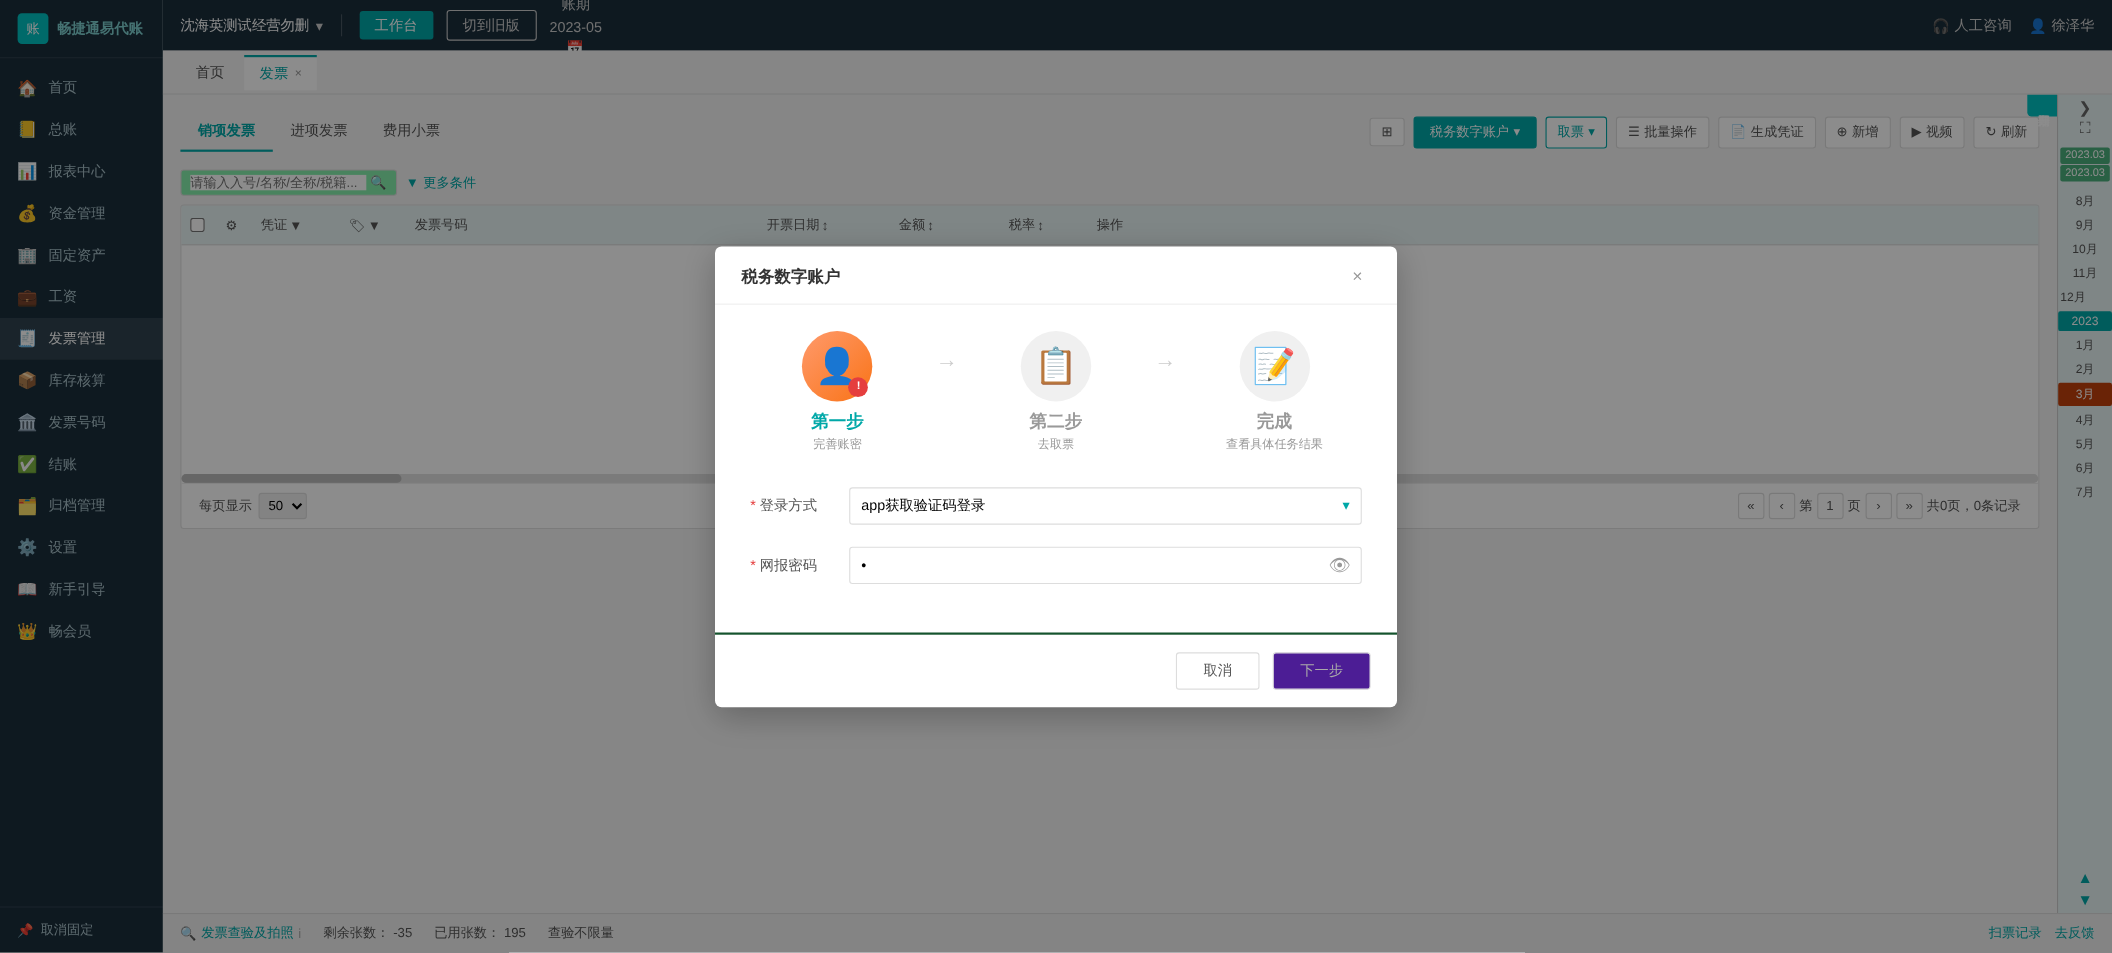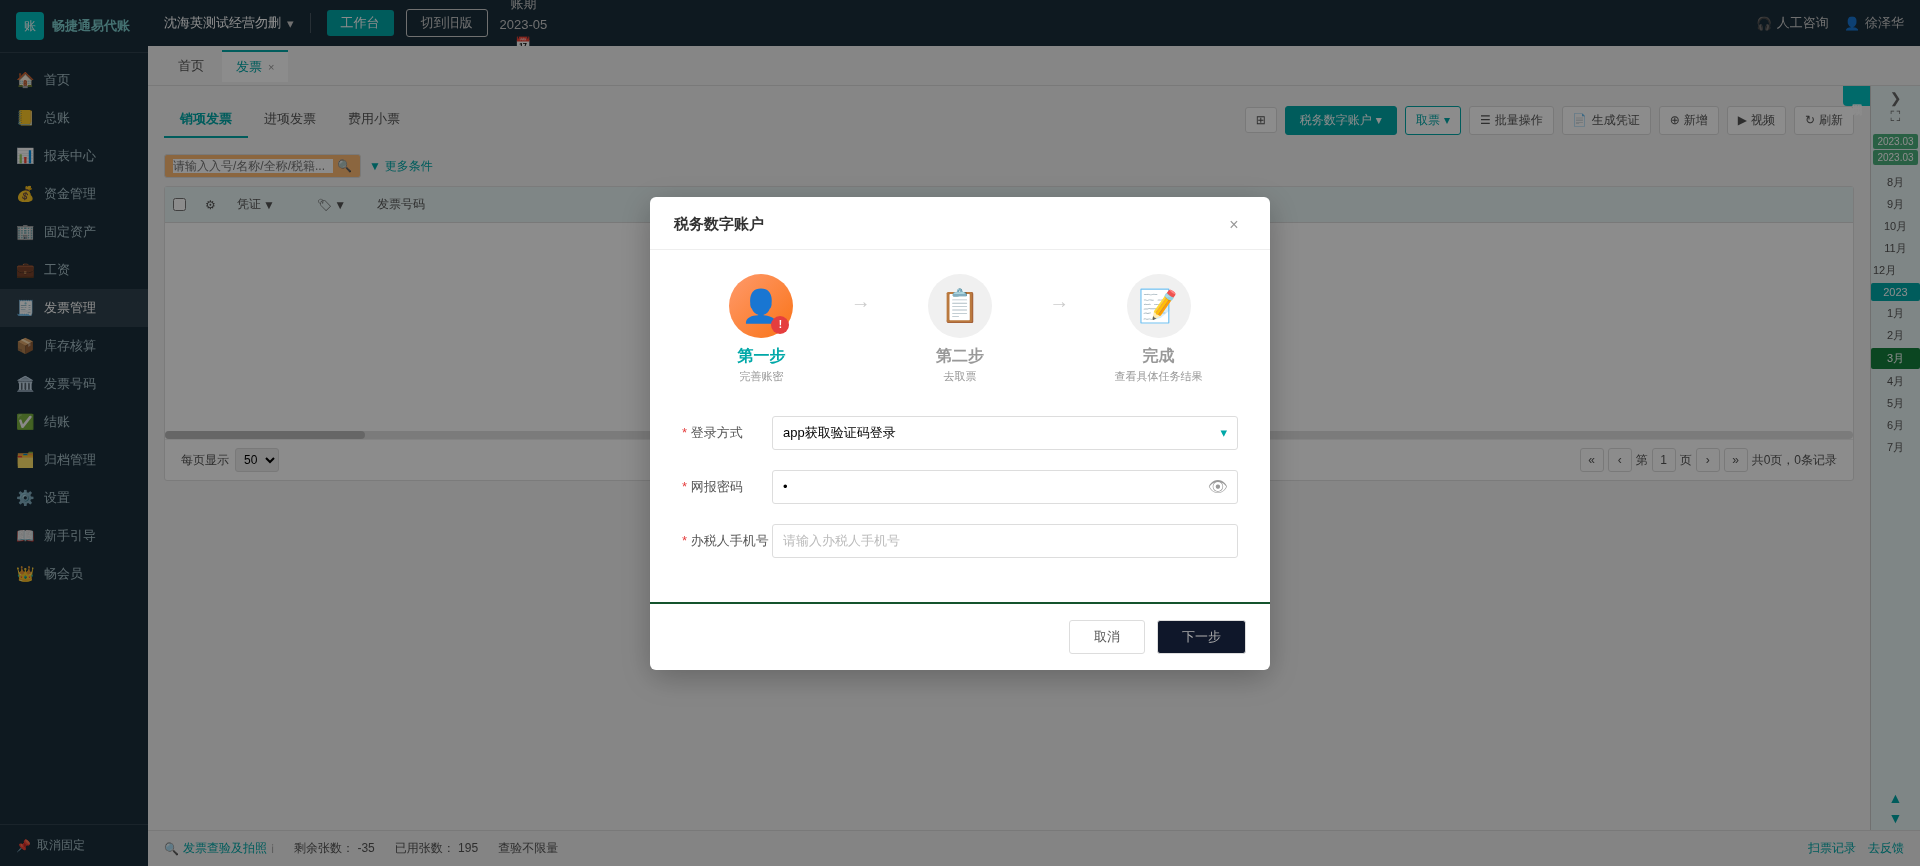--- a/index.html
+++ b/index.html
@@ -41,21 +41,21 @@
     .page-tab.active { background: white; border-top: 2px solid #00a8a8; color: #00a8a8; }
     .page-tab-close { font-size: 11px; color: #999; }
 
     
     .content { flex: 1; background: #f5f5f5; padding: 16px; overflow: auto; position: relative; }
 
     
     .invoice-tabs { display: flex; gap: 0; margin-bottom: 16px; }
     .invoice-tab { padding: 8px 16px; font-size: 13px; color: #555; cursor: pointer; border-bottom: 2px solid transparent; }
     .invoice-tab.active { color: #00a8a8; border-bottom: 2px solid #00a8a8; font-weight: bold; }
-    .toolbar-search { display: flex; align-items: center; border: 1px solid #ddd; border-radius: 3px; background: #fdba74; padding: 4px 8px; gap: 4px; }
+    .toolbar-search { display: flex; align-items: center; border: 1px solid #ddd; border-radius: 3px; background: #86efac; padding: 4px 8px; gap: 4px; }
     .toolbar-search input { border: none; outline: none; font-size: 12px; width: 160px; color: #999; }
     .tb-btn { padding: 5px 10px; font-size: 12px; border: 1px solid #ddd; background: white; border-radius: 3px; cursor: pointer; display: flex; align-items: center; gap: 4px; color: #555; }
     .tb-btn.teal { background: #00a8a8; color: white; border-color: #00a8a8; padding: 5px 14px; }
     .tb-btn.teal-outline { background: white; color: #00a8a8; border-color: #00a8a8; }
 
     
     .table-wrapper { background: white; border: 1px solid #e0e0e0; border-radius: 3px; }
     .table-header { display: grid; grid-template-columns: 32px 32px 80px 60px 160px 160px 120px 100px 80px 80px; background: #e8f4f4; height: 36px; align-items: center; border-bottom: 1px solid #ddd; }
     .th { font-size: 12px; color: #555; padding: 0 8px; display: flex; align-items: center; gap: 2px; }
     .table-body { min-height: 200px; }
@@ -99,21 +99,21 @@
     .form-label { width: 90px; font-size: 13px; color: #555; flex-shrink: 0; }
     .form-select { flex: 1; height: 34px; border: 1px solid #ddd; border-radius: 3px; padding: 0 10px; font-size: 13px; outline: none; display: flex; align-items: center; justify-content: space-between; cursor: pointer; }
     .form-input { flex: 1; height: 34px; border: 1px solid #ddd; border-radius: 3px; padding: 0 10px; font-size: 13px; outline: none; width: 100%; }
     .form-input::placeholder { color: #bbb; }
     .password-wrapper { flex: 1; position: relative; display: flex; align-items: center; }
     .password-wrapper input { width: 100%; height: 34px; border: 1px solid #ddd; border-radius: 3px; padding: 0 10px; font-size: 13px; outline: none; }
     .password-eye { position: absolute; right: 10px; cursor: pointer; color: #999; font-size: 16px; }
 
     
     .btn { padding: 7px 24px; border-radius: 3px; font-size: 13px; cursor: pointer; border: 1px solid #ddd; background: white; color: #555; }
-    .btn.disabled { background: #0f172a; color: #aaa; border-color: #ddd; cursor: not-allowed; }
+    .btn.disabled { background: #4c1d95; color: #aaa; border-color: #ddd; cursor: not-allowed; }
 
     
     .filter-bar { display: flex; align-items: center; gap: 8px; margin-bottom: 8px; font-size: 12px; color: #555; }
 
     
     .more-filter { display: flex; align-items: center; gap: 4px; color: #00a8a8; cursor: pointer; font-size: 12px; }
 
     
     .scroll-area { width: 100%; height: 8px; background: #e0e0e0; border-radius: 4px; margin-top: 8px; }
     .scroll-thumb { width: 200px; height: 8px; background: #bbb; border-radius: 4px; }
@@ -365,21 +365,21 @@
         </div>
         <div style="display:flex;flex-direction:column;gap:1px;width:100%;align-items:center;margin-top:2px;">
           <div style="font-size:11px;color:#555;text-align:center;padding:3px 2px;cursor:pointer;width:100%;">8月</div>
           <div style="font-size:11px;color:#555;text-align:center;padding:3px 2px;cursor:pointer;width:100%;">9月</div>
           <div style="font-size:11px;color:#555;text-align:center;padding:3px 2px;cursor:pointer;width:100%;">10月</div>
           <div style="font-size:11px;color:#555;text-align:center;padding:3px 2px;cursor:pointer;width:100%;">11月</div>
           <div style="font-size:11px;color:#555;text-align:left;padding:3px 2px;cursor:pointer;width:100%;">12月</div>
           <div style="font-size:11px;color:white;text-align:center;padding:3px 2px;cursor:pointer;width:100%;background:#00a8a8;border-radius:2px;margin:1px 2px;">2023</div>
           <div style="font-size:11px;color:#555;text-align:center;padding:3px 2px;cursor:pointer;width:100%;">1月</div>
           <div style="font-size:11px;color:#555;text-align:center;padding:3px 2px;cursor:pointer;width:100%;">2月</div>
-          <div style="font-size:11px;color:white;text-align:center;padding:3px 2px;cursor:pointer;width:100%;background:#15803d;border-radius:2px;margin:1px 2px;">3月</div>
+          <div style="font-size:11px;color:white;text-align:center;padding:3px 2px;cursor:pointer;width:100%;background:#c2410c;border-radius:2px;margin:1px 2px;">3月</div>
           <div style="font-size:11px;color:#555;text-align:center;padding:3px 2px;cursor:pointer;width:100%;">4月</div>
           <div style="font-size:11px;color:#555;text-align:center;padding:3px 2px;cursor:pointer;width:100%;">5月</div>
           <div style="font-size:11px;color:#555;text-align:center;padding:3px 2px;cursor:pointer;width:100%;">6月</div>
           <div style="font-size:11px;color:#555;text-align:center;padding:3px 2px;cursor:pointer;width:100%;">7月</div>
         </div>
         <div style="display:flex;flex-direction:column;align-items:center;margin-top:auto;margin-bottom:4px;gap:4px;">
           <span style="font-size:14px;color:#00a8a8;cursor:pointer;">▲</span>
           <span style="font-size:14px;color:#00a8a8;cursor:pointer;">▼</span>
         </div>
       </div>
@@ -471,27 +471,20 @@
         <div class="form-label">
           <span style="color:#e53e3e;">*</span>
           <span>网报密码</span>
         </div>
         <div class="password-wrapper">
           <input type="password" value="•" class="form-input" style="">
           <span class="password-eye">👁</span>
         </div>
       </div>
 
-      <div class="form-row">
-        <div class="form-label">
-          <span style="color:#e53e3e;">*</span>
-          <span>办税人手机号</span>
-        </div>
-        <input type="text" class="form-input" placeholder="请输入办税人手机号" style="">
-      </div>
     </div>
 
     <div class="modal-footer">
       <button class="btn">取消</button>
       <button class="btn disabled">下一步</button>
     </div>
   </div>
 </div>
 
 </body></html>

